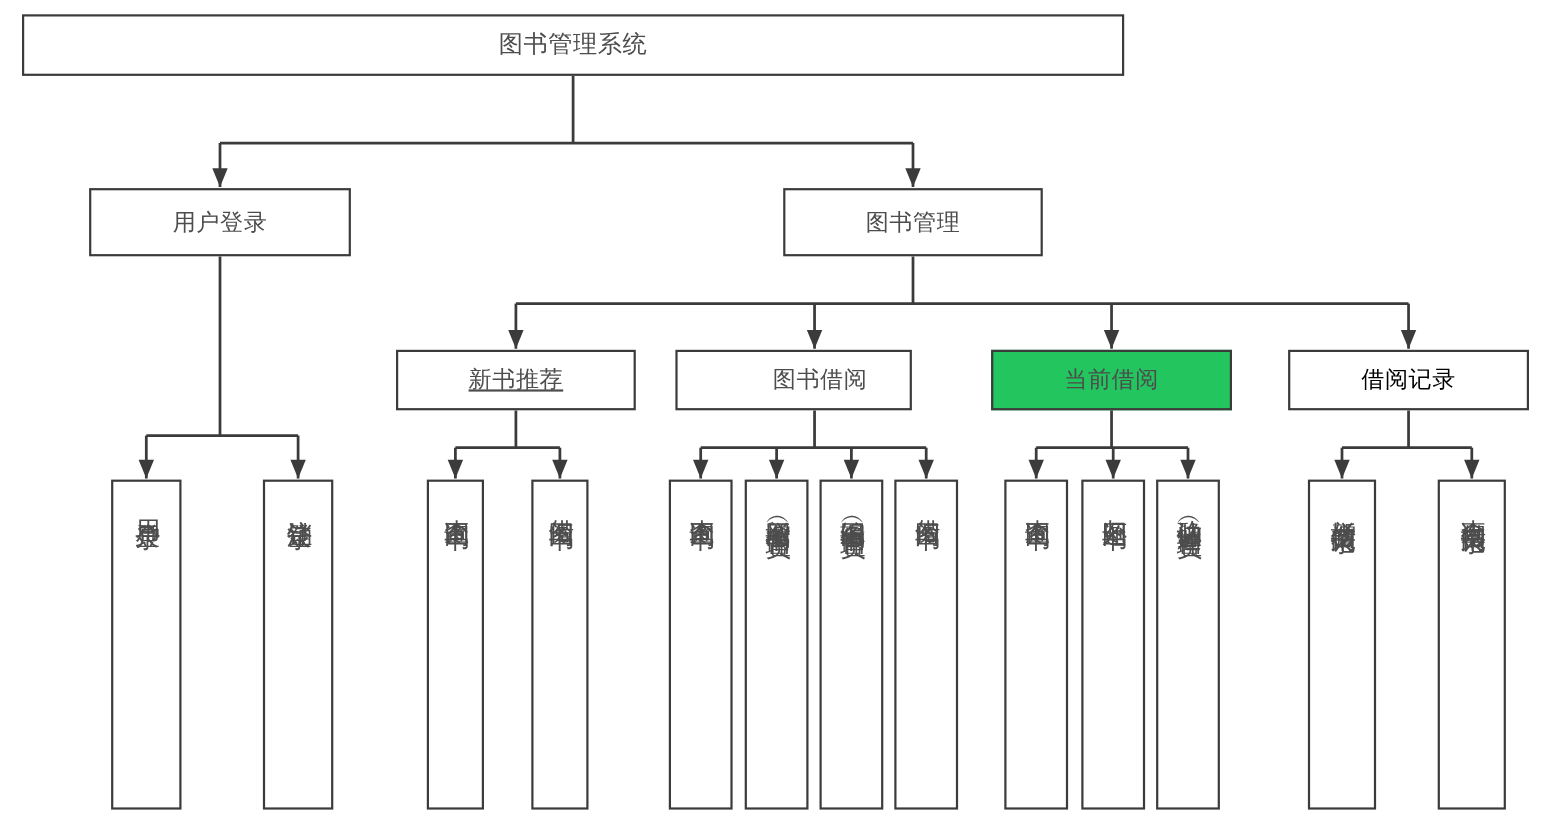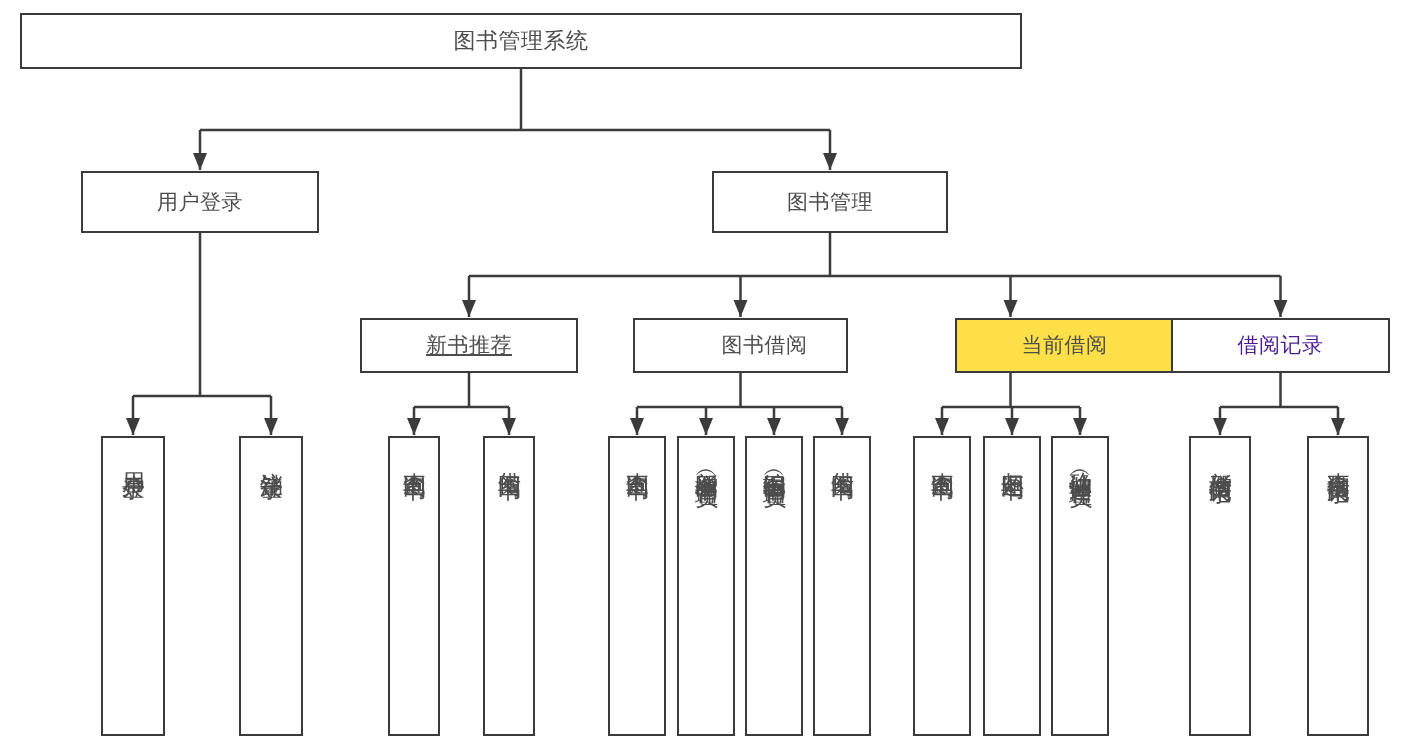--- a/index.html
+++ b/index.html
@@ -96,28 +96,28 @@
       </div>
       <div class="node-box level-2" style="left: 81px; top: 171px; width: 238px; height: 62px; border-color: rgb(59, 59, 59); background: rgb(255, 255, 255);">
         <span class="node-label" style="color: rgb(77, 77, 77);">用户登录</span>
       </div>
       <div class="node-box level-2" style="left: 712px; top: 171px; width: 236px; height: 62px; border-color: rgb(59, 59, 59); background: rgb(255, 255, 255);">
         <span class="node-label" style="color: rgb(77, 77, 77);">图书管理</span>
       </div>
       <div class="node-box level-3" style="left: 360px; top: 318px; width: 218px; height: 55px; border-color: rgb(59, 59, 59); background: rgb(255, 255, 255);">
         <span class="node-label" style="color: rgb(77, 77, 77); text-decoration: underline;">新书推荐</span>
       </div>
-      <div class="node-box level-3" style="left: 633px; top: 318px; width: 215px; height: 55px; border-color: rgb(59, 59, 59); background: rgb(255, 255, 255); padding-left: 48px;">
+      <div class="node-box level-3" style="left: 614px; top: 318px; width: 215px; height: 55px; border-color: rgb(59, 59, 59); background: rgb(255, 255, 255); padding-left: 48px;">
         <span class="node-label" style="color: rgb(77, 77, 77);">图书借阅</span>
       </div>
-      <div class="node-box level-3" style="left: 955px; top: 318px; width: 219px; height: 55px; border-color: rgb(59, 59, 59); background: #fde047;">
+      <div class="node-box level-3" style="left: 901px; top: 318px; width: 219px; height: 55px; border-color: rgb(59, 59, 59); background: #22c55e;">
         <span class="node-label" style="color: rgb(77, 77, 77);">当前借阅</span>
       </div>
       <div class="node-box level-3" style="left: 1171px; top: 318px; width: 219px; height: 55px; border-color: rgb(59, 59, 59); background: rgb(255, 255, 255);">
-        <span class="node-label" style="color: #4c1d95;">借阅记录</span>
+        <span class="node-label" style="color: #000000;">借阅记录</span>
       </div>
       <div class="node-box level-4 vertical" style="left: 101px; top: 436px; width: 64px; height: 300px; border-color: rgb(59, 59, 59); background: rgb(255, 255, 255);">
         <span class="node-label" style="color: rgb(77, 77, 77);">用户登录</span>
       </div>
       <div class="node-box level-4 vertical" style="left: 239px; top: 436px; width: 64px; height: 300px; border-color: rgb(59, 59, 59); background: rgb(255, 255, 255);">
         <span class="node-label" style="color: rgb(77, 77, 77);">注销登录</span>
       </div>
       <div class="node-box level-4 vertical" style="left: 388px; top: 436px; width: 52px; height: 300px; border-color: rgb(59, 59, 59); background: rgb(255, 255, 255);">
         <span class="node-label" style="color: rgb(77, 77, 77);">查询图书</span>
       </div>

